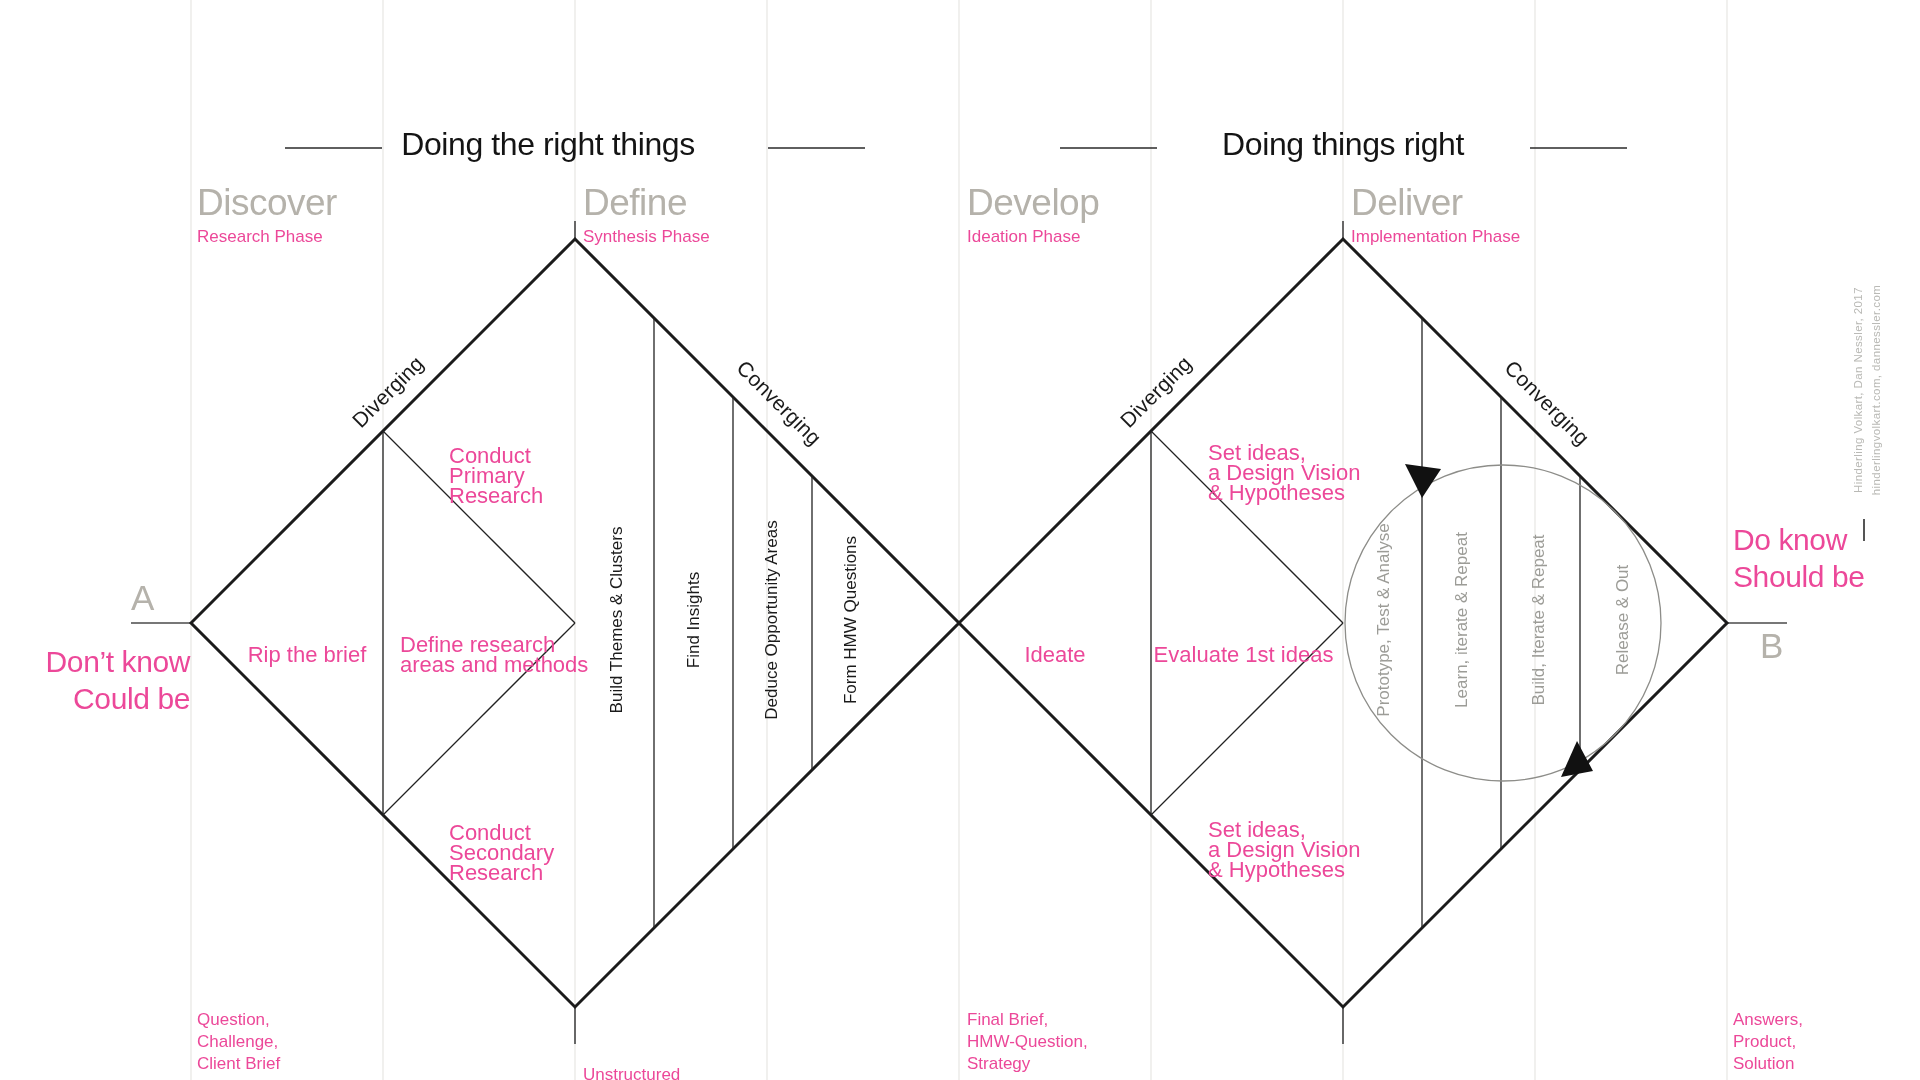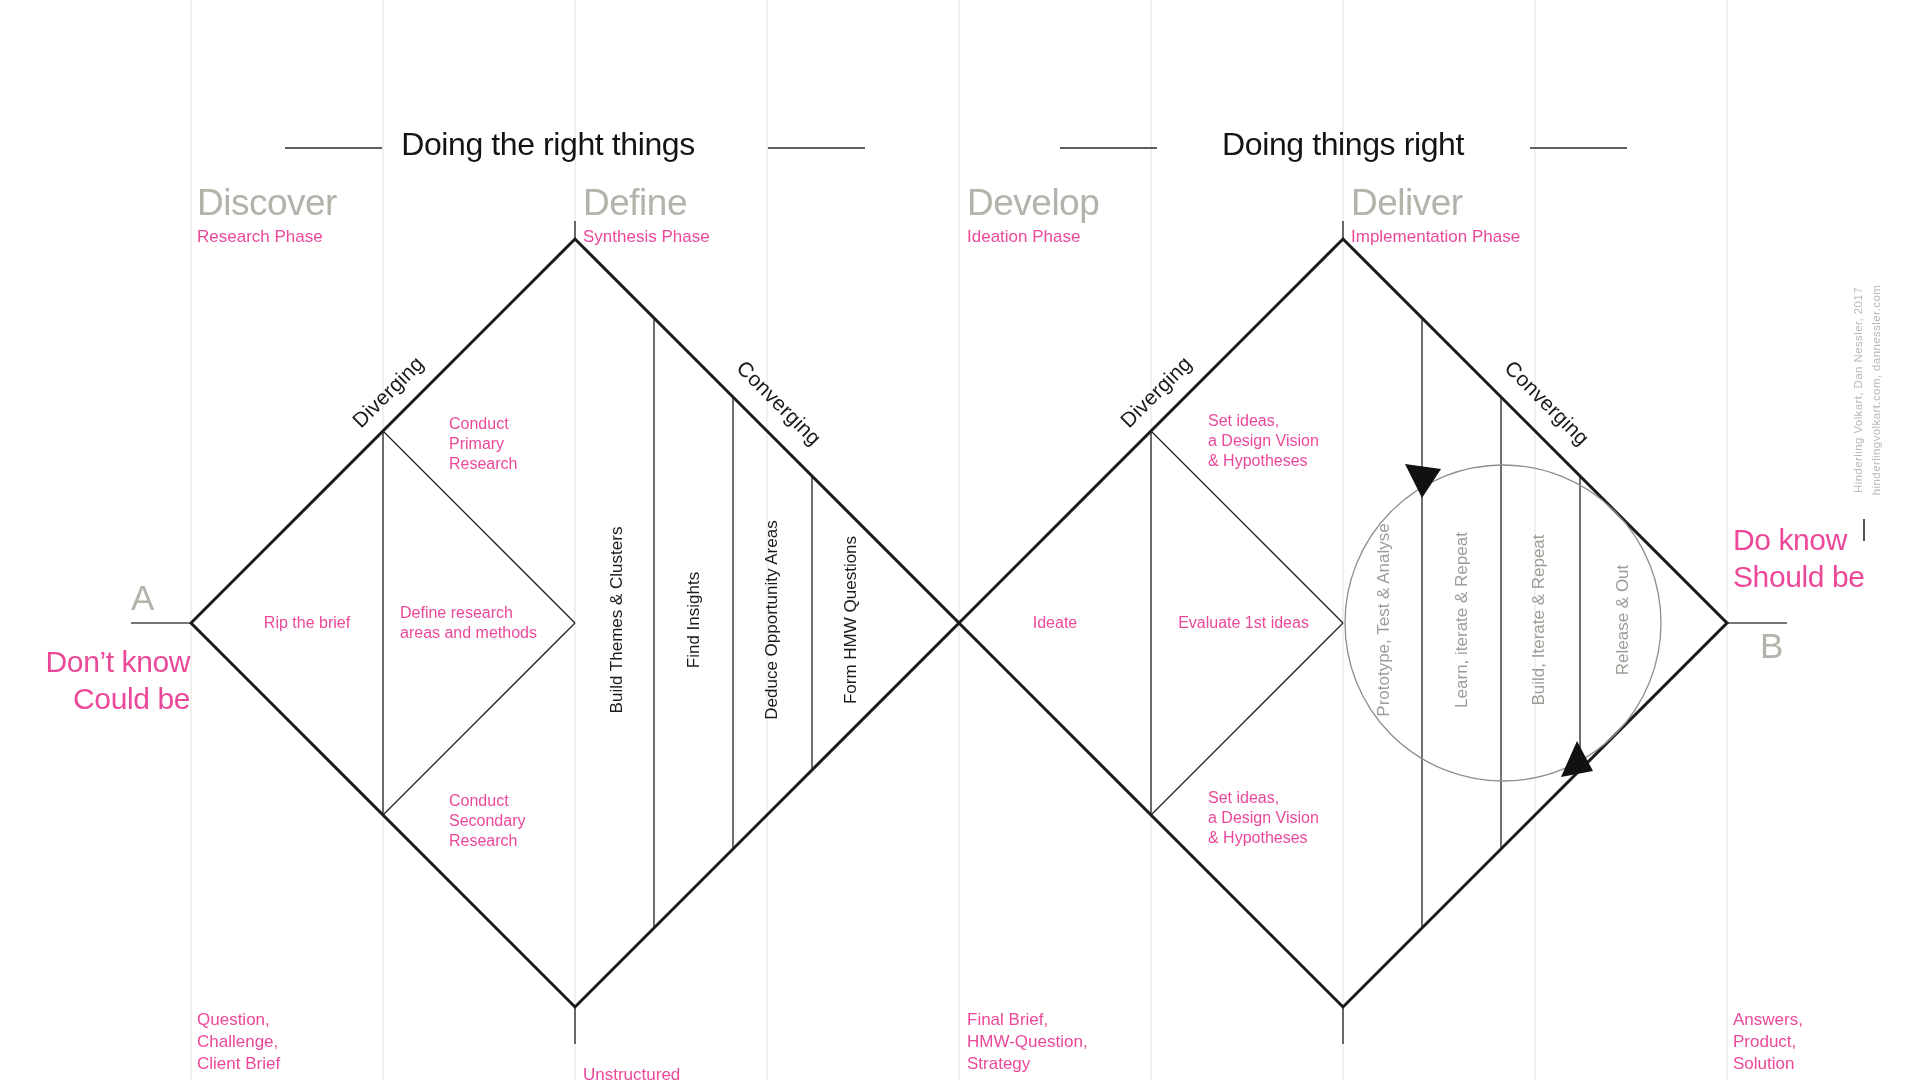--- a/index.html
+++ b/index.html
@@ -5,21 +5,21 @@
   html,body{margin:0;padding:0;background:#ffffff;}
   #stage{position:relative;width:1920px;height:1080px;background:#fff;overflow:hidden;
          font-family:"Liberation Sans",sans-serif;color:#1a1a1a;}
   #lines{position:absolute;left:0;top:0;width:1920px;height:1080px;}
   .t{position:absolute;color:#ec4899;}
   .ml{white-space:pre-line;}
   .title{font-size:34px;letter-spacing:-0.5px;color:#141414;}
   .head{font-size:32px;letter-spacing:-0.4px;transform:translateX(-50%);white-space:nowrap;color:#141414;}
   .phase{font-size:37px;letter-spacing:-0.5px;color:#b5b2ab;white-space:nowrap;}
   .sub{font-size:17px;}
-  .lab{font-size:16px;line-height:20px;}
+  .lab{font-size:22px;line-height:20px;margin-top:32px;}
   .cstrip{position:absolute;font-size:17px;white-space:nowrap;transform:translate(-50%,-50%) rotate(-90deg);}
   .gray{color:#9c9c97;}
   .edgelab{position:absolute;font-size:21px;letter-spacing:0.2px;white-space:nowrap;color:#1a1a1a;}
   .div-rot{transform:translate(-50%,-50%) rotate(-45deg);}
   .con-rot{transform:translate(-50%,-50%) rotate(45deg);}
   .note{font-size:17px;line-height:22px;}
   .know{font-size:30px;letter-spacing:-0.4px;line-height:37px;}
   .ab{font-size:35px;color:#b5b2ab;}
   .credit{font-size:11.5px;letter-spacing:0.4px;color:#b9b9b5;white-space:nowrap;
           transform:translate(-50%,-50%) rotate(-90deg);}

